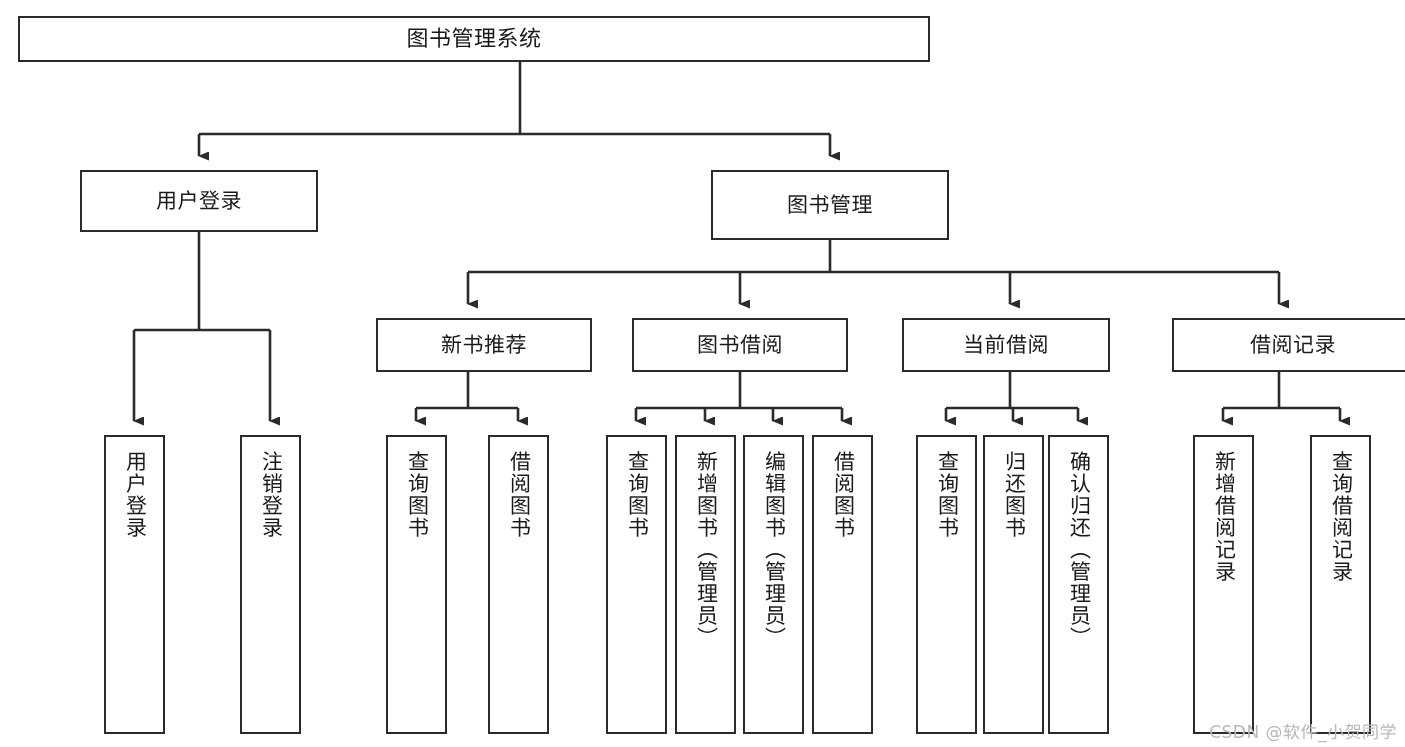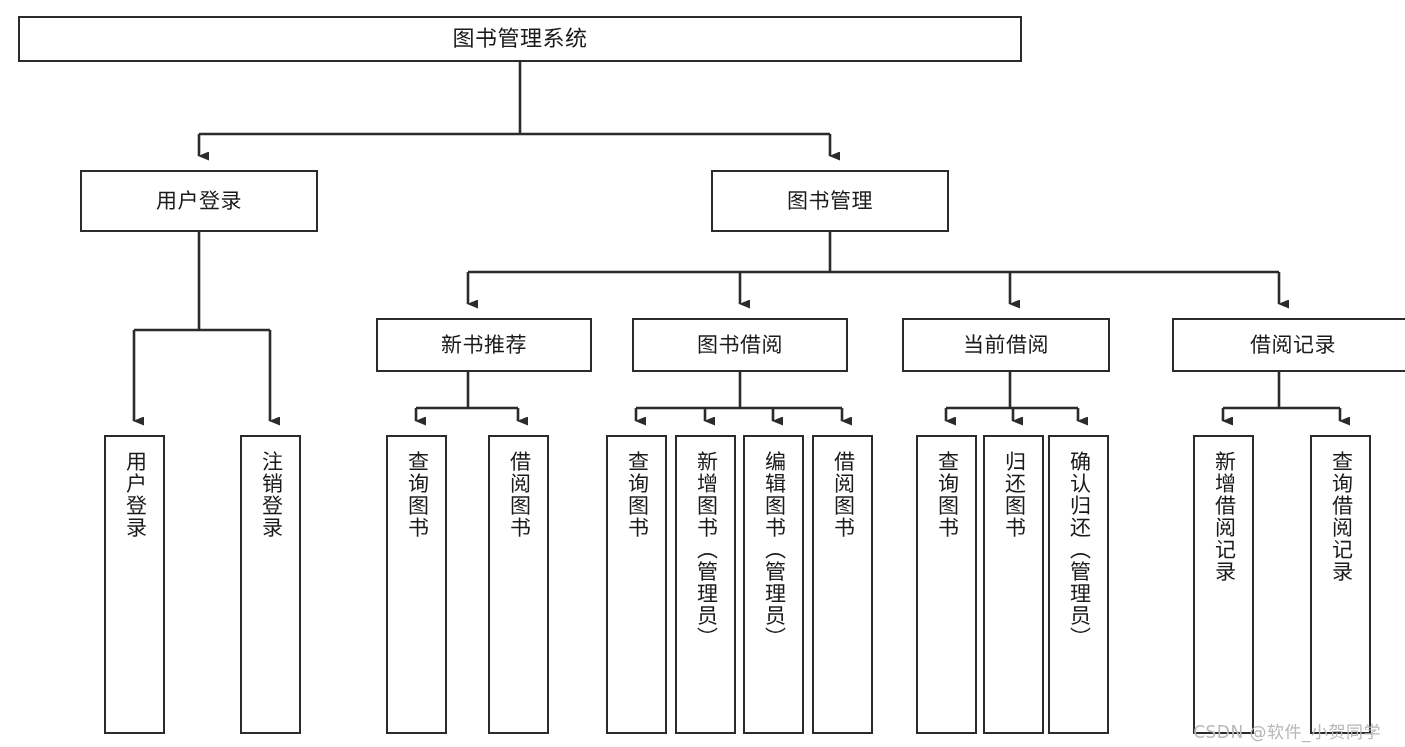--- a/index.html
+++ b/index.html
@@ -59,21 +59,21 @@
   .node.vert .node-label {
     writing-mode: vertical-rl;
     text-orientation: upright;
     font-size: 21px;
     line-height: 1.05;
     letter-spacing: 1px;
     white-space: nowrap;
   }
   #watermark {
     position: absolute;
-    right: 24px;
+    right: 8px;
     bottom: 4px;
     font-size: 17px;
     color: #b9b9b9;
     letter-spacing: 0.5px;
     white-space: nowrap;
     z-index: 5;
     text-align: right;
   }
 </style>
 </head>
@@ -125,29 +125,29 @@
       <path d="M1013,408 L1013,421" marker-end="url(#arrowhead)"></path>
       <path d="M1078,408 L1078,421" marker-end="url(#arrowhead)"></path>
 
       <path d="M1279,372 L1279,408"></path>
       <path d="M1223,408 L1340,408"></path>
       <path d="M1223,408 L1223,421" marker-end="url(#arrowhead)"></path>
       <path d="M1340,408 L1340,421" marker-end="url(#arrowhead)"></path>
     </g>
   </svg>
 
-  <div class="node horiz level-0" style="left:18px; top:16px; width:1004px; height:46px;">
+  <div class="node horiz level-0" style="left:18px; top:16px; width:912px; height:46px;">
     <span class="node-label">图书管理系统</span>
   </div>
 
   <div class="node horiz level-2" style="left:80px; top:170px; width:238px; height:62px;">
     <span class="node-label">用户登录</span>
   </div>
 
-  <div class="node horiz level-2" style="left:711px; top:170px; width:238px; height:62px;">
+  <div class="node horiz level-2" style="left:711px; top:170px; width:238px; height:70px;">
     <span class="node-label">图书管理</span>
   </div>
 
   <div class="node horiz level-3" style="left:376px; top:318px; width:216px; height:54px;">
     <span class="node-label">新书推荐</span>
   </div>
 
   <div class="node horiz level-3" style="left:632px; top:318px; width:216px; height:54px;align-items:center;">
     <span class="node-label">图书借阅</span>
   </div>

